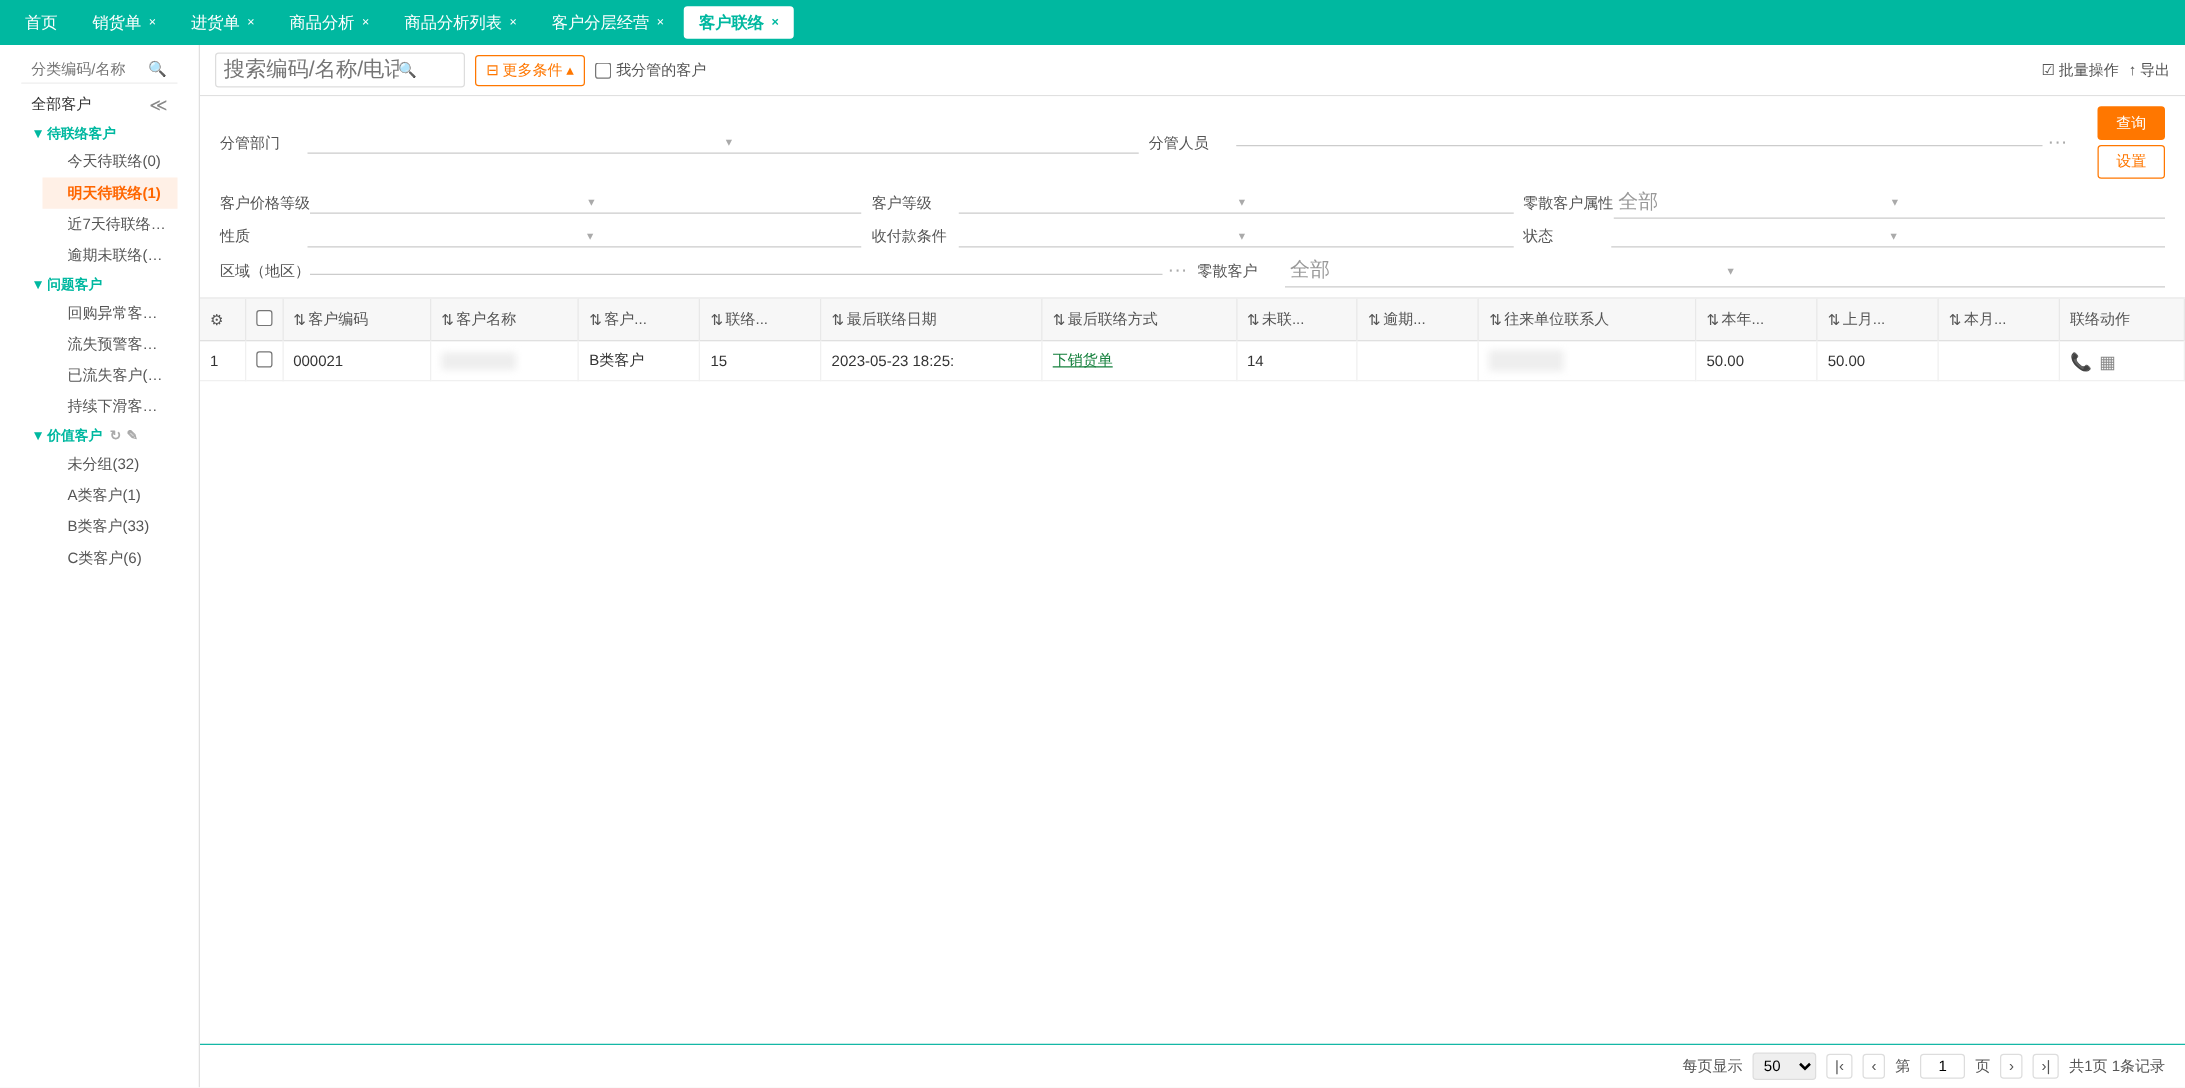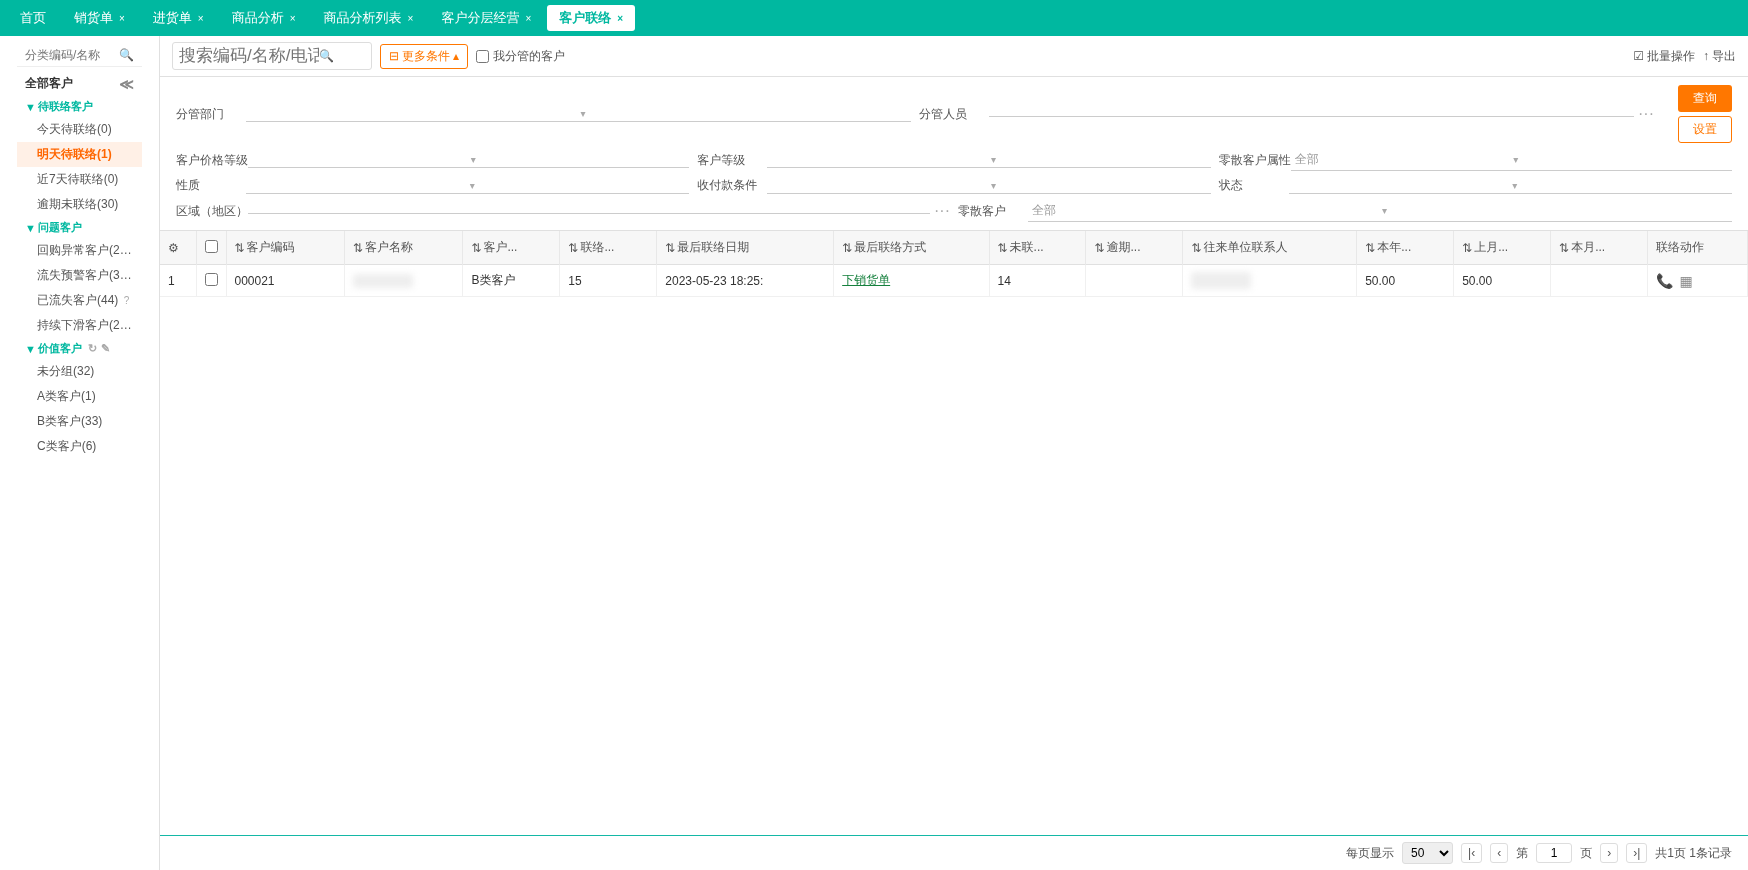--- a/index.html
+++ b/index.html
@@ -56,21 +56,21 @@
       font-size: 12px;
       color: #999;
       width: 100%;
       background: transparent;
     }
     .sidebar-section-header {
       display: flex;
       align-items: center;
       justify-content: space-between;
       padding: 4px 8px;
-      font-weight: bold;
+      font-weight: normal;
       font-size: 12px;
       color: #333;
     }
     .sidebar-collapse-icon { cursor: pointer; color: #888; font-size: 14px; }
     .sidebar-group-label {
       padding: 3px 8px;
       font-size: 11px;
       color: #00b8a0;
       font-weight: bold;
       display: flex;
@@ -80,21 +80,21 @@
     .sidebar-item {
       padding: 4px 8px 4px 16px;
       cursor: pointer;
       font-size: 12px;
       color: #555;
       white-space: nowrap;
       overflow: hidden;
       text-overflow: ellipsis;
     }
     .sidebar-item.active { background: #fff0e6; color: #ff6600; font-weight: bold; }
-    .sidebar-item.sub { padding-left: 20px; }
+    .sidebar-item.sub { padding-left: 20px; margin-left: 17px; }
 
     
     .content {
       flex: 1;
       display: flex;
       flex-direction: column;
       overflow: hidden;
     }
 
     
@@ -195,21 +195,21 @@
     .filter-select {
       display: flex;
       align-items: center;
       border-bottom: 1px solid #ccc;
       flex: 1;
       min-width: 0;
       cursor: pointer;
       padding: 2px 4px;
       gap: 4px;
     }
-    .filter-select span { flex: 1; font-size: 12px; color: #999; }
+    .filter-select span { flex: 1; font-size: 16px; color: #999; }
     .filter-select .arrow { color: #aaa; font-size: 10px; }
     .filter-dots { color: #aaa; font-size: 16px; cursor: pointer; margin-left: 4px; }
     .query-btn {
       background: #ff7700;
       color: #fff;
       border: none;
       border-radius: 3px;
       padding: 5px 14px;
       cursor: pointer;
       font-size: 12px;

